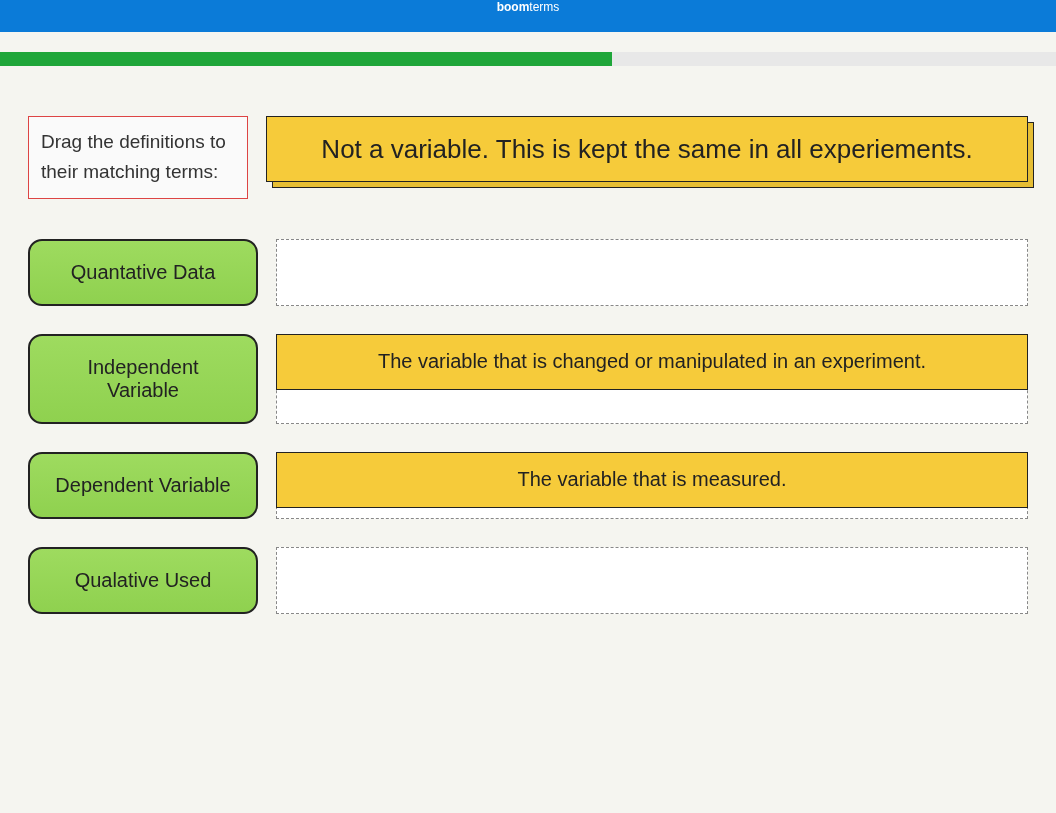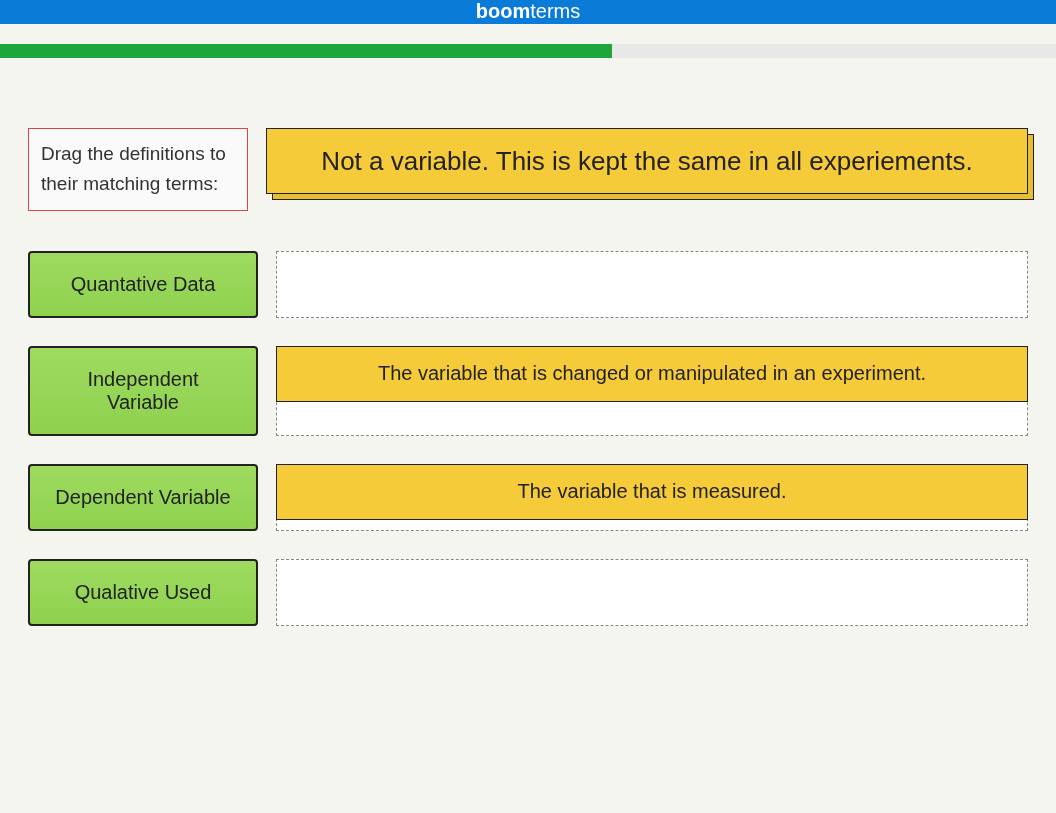--- a/index.html
+++ b/index.html
@@ -9,28 +9,28 @@
     }
     body {
       font-family: 'Arial', 'Helvetica Neue', sans-serif;
       background: #f5f5f0;
       width: 1056px;
       height: 813px;
       overflow: hidden;
     }
     .header-bar {
       background: #0b7bd8;
-      height: 24px;
+      height: 32px;
       width: 100%;
       display: flex;
       align-items: flex-start;
       justify-content: center;
       color: white;
       font-weight: bold;
-      font-size: 20px;
+      font-size: 12px;
       padding-top: 0;
     }
     .logo-text {
       display: flex;
       align-items: center;
     }
     .logo-bold {
       font-weight: 900;
     }
     .logo-light {
@@ -51,38 +51,37 @@
       padding: 50px 28px 20px 28px;
     }
     .row {
       display: flex;
       align-items: stretch;
       margin-bottom: 28px;
       gap: 18px;
     }
     .row.first-row {
       margin-bottom: 40px;
-      margin-top: 20px;
     }
     .instructions-box {
       width: 220px;
       border: 1.5px solid #d44;
       background: #fafafa;
       padding: 10px 12px;
       font-size: 19px;
       line-height: 1.6;
       color: #333;
       font-family: 'Trebuchet MS', 'Arial Narrow', sans-serif;
     }
     .term-box {
       width: 230px;
       min-height: 62px;
       background: linear-gradient(to bottom, #9edb5f, #8fd14f);
       border: 2px solid #222;
-      border-radius: 4px;
+      border-radius: 14px;
       display: flex;
       align-items: center;
       justify-content: center;
       font-size: 20px;
       font-family: 'Trebuchet MS', 'Arial Narrow', sans-serif;
       color: #222;
       padding: 20px;
       text-align: center;
       flex-shrink: 0;
     }

